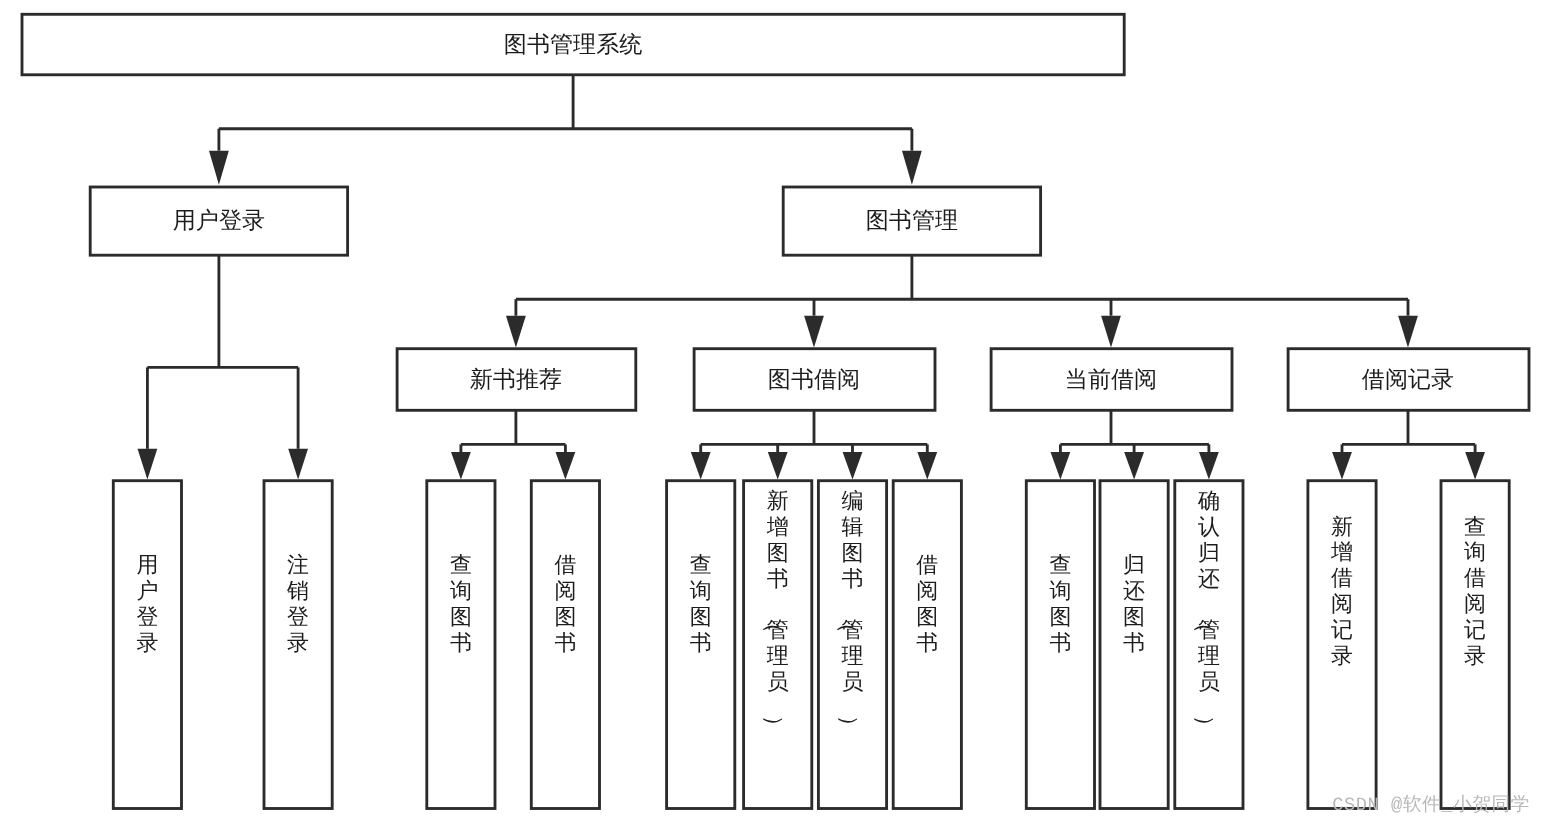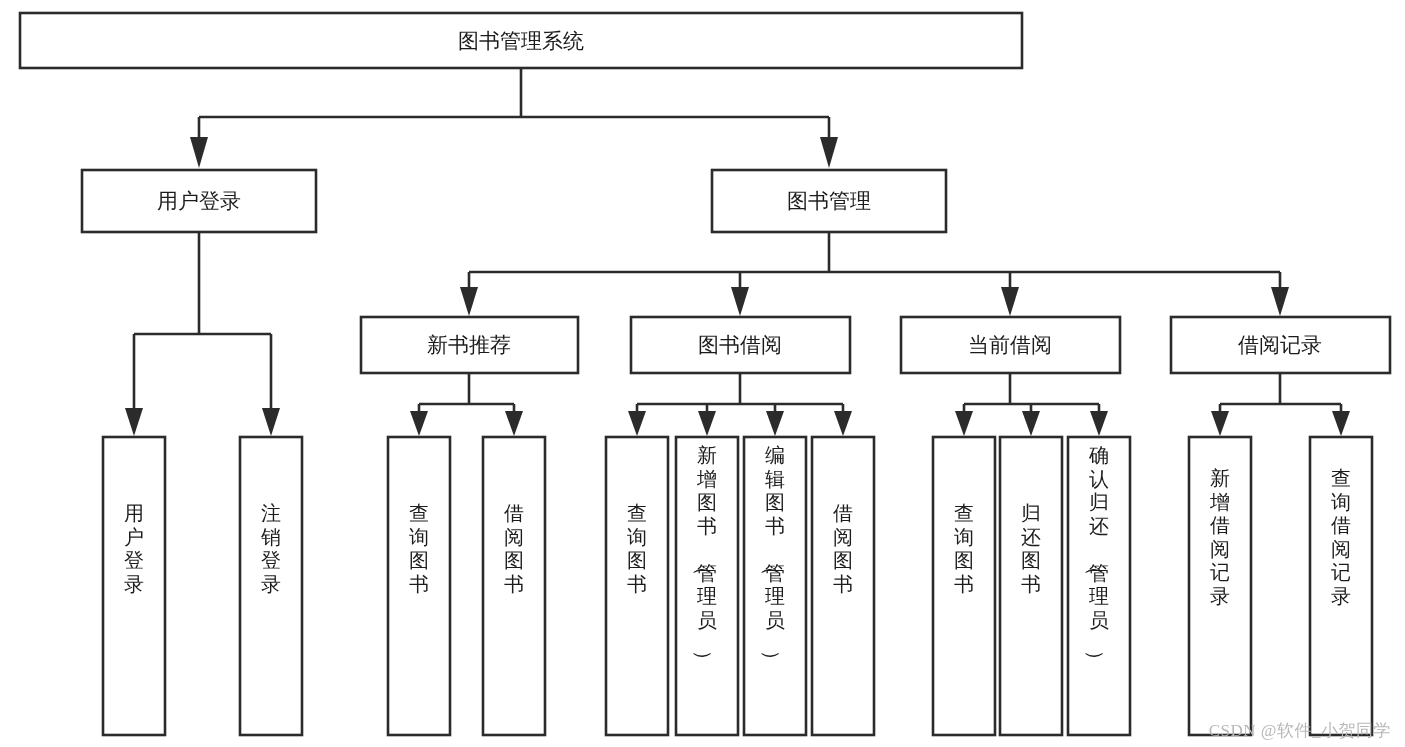--- a/index.html
+++ b/index.html
@@ -56,21 +56,21 @@
     stroke-linecap: butt;
   }
   .arrow-head {
     fill: #2b2b2b;
     stroke: none;
   }
   .watermark-text {
     position: absolute;
     right: 14px;
     bottom: 5px;
-    font-family: Liberation Serif, serif;
+    font-family: Liberation Mono, monospace;
     font-size: 17px;
     color: #b8b8b8;
     letter-spacing: 0.5px;
     white-space: nowrap;
     user-select: none;
   }
 </style>
 </head>
 <body>
 

